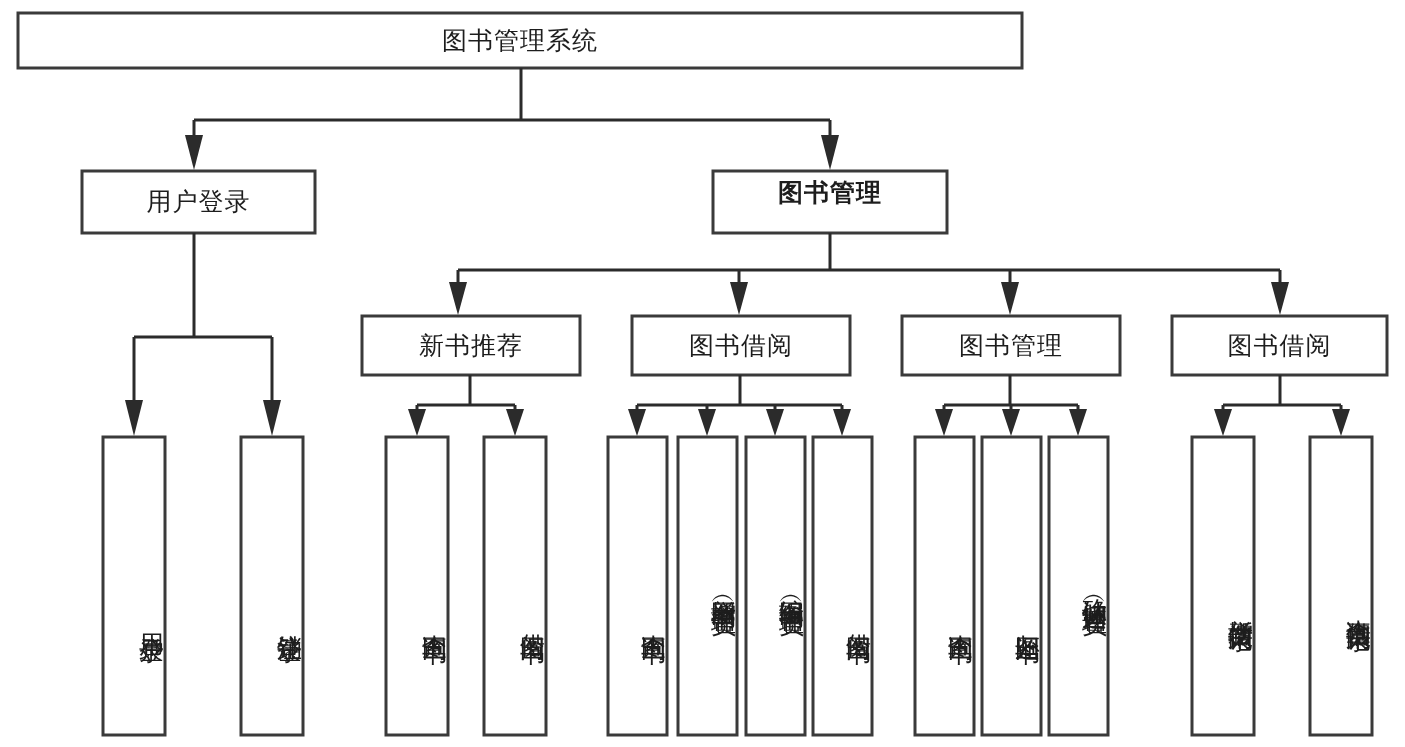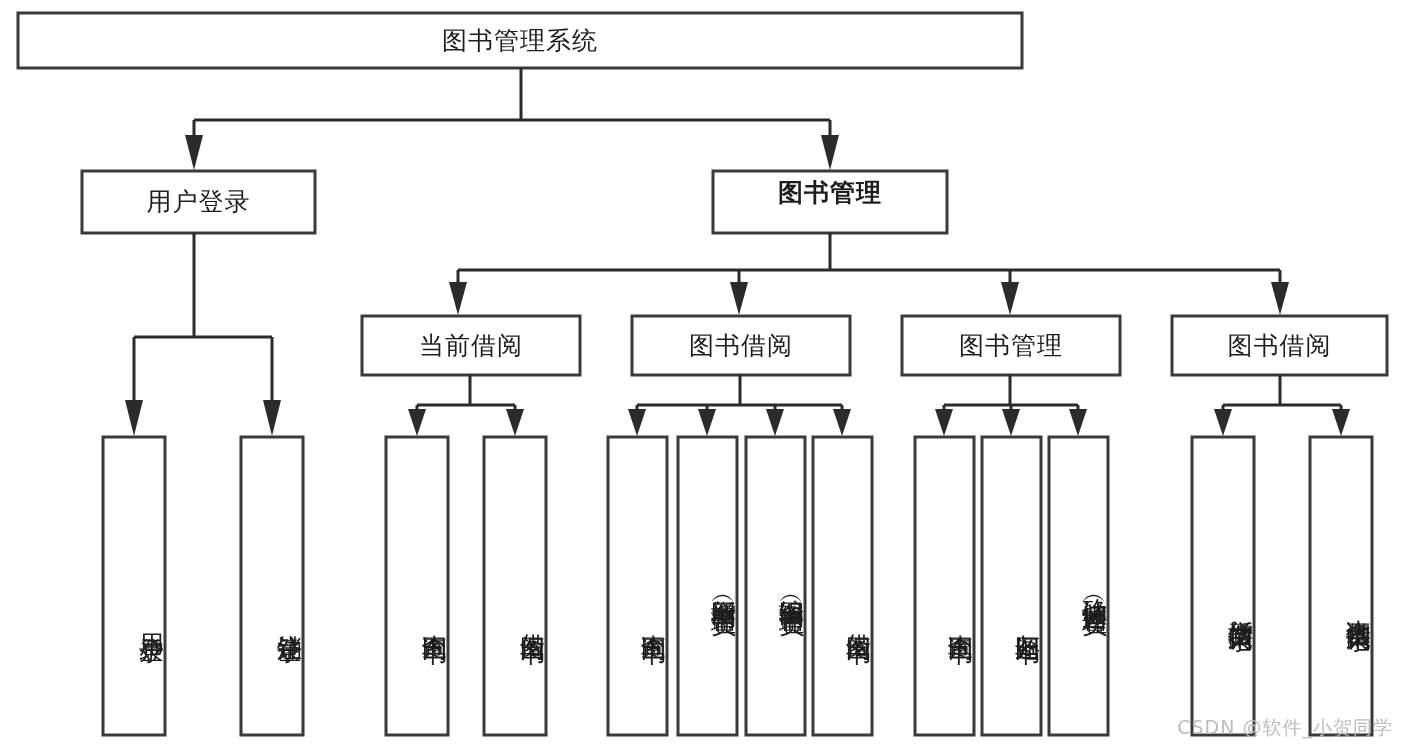--- a/index.html
+++ b/index.html
@@ -173,21 +173,21 @@
     <path class="edge-line" d="M 1341 405 L 1341 412"></path>
     <polygon class="arrow-head" points="1214,409 1232,409 1223,436"></polygon>
     <polygon class="arrow-head" points="1332,409 1350,409 1341,436"></polygon>
   </svg>
 
   <div class="node-label-h" style="left:18px; top:13px; width:1004px; height:55px;border-radius:17px;">图书管理系统</div>
 
   <div class="node-label-h" style="left:82px; top:171px; width:233px; height:62px;">用户登录</div>
   <div class="node-label-h" style="left:713px; top:171px; width:234px; height:44px;font-weight:bold;">图书管理</div>
 
-  <div class="node-label-h" style="left:362px; top:316px; width:218px; height:59px;">当前借阅</div>
+  <div class="node-label-h" style="left:362px; top:316px; width:218px; height:59px;">新书推荐</div>
   <div class="node-label-h" style="left:632px; top:316px; width:218px; height:59px;border-radius:13px;">图书借阅</div>
   <div class="node-label-h" style="left:902px; top:316px; width:218px; height:59px;">图书管理</div>
   <div class="node-label-h" style="left:1172px; top:316px; width:215px; height:59px;">图书借阅</div>
 
   <div class="node-label-v" style="left:103px; top:505px; width:62px; height:225px;">用户登录</div>
   <div class="node-label-v" style="left:241px; top:505px; width:62px; height:225px;">注销登录</div>
 
   <div class="node-label-v" style="left:386px; top:505px; width:62px; height:225px;">查询图书</div>
   <div class="node-label-v" style="left:484px; top:505px; width:62px; height:225px;">借阅图书</div>
 
@@ -196,14 +196,13 @@
   <div class="node-label-v" style="left:746px; top:444px; width:59px; height:288px;">编辑图书（管理员）</div>
   <div class="node-label-v" style="left:813px; top:505px; width:59px; height:225px;">借阅图书</div>
 
   <div class="node-label-v" style="left:915px; top:505px; width:59px; height:225px;">查询图书</div>
   <div class="node-label-v" style="left:982px; top:505px; width:59px; height:225px;">归还图书</div>
   <div class="node-label-v" style="left:1049px; top:444px; width:59px; height:288px;">确认归还（管理员）</div>
 
   <div class="node-label-v" style="left:1192px; top:480px; width:62px; height:250px;">新增借阅记录</div>
   <div class="node-label-v" style="left:1310px; top:480px; width:62px; height:250px;">查询借阅记录</div>
 
-  <div class="watermark">CSDN @软件_小贺同学</div>
 </div>
 
 </body></html>

